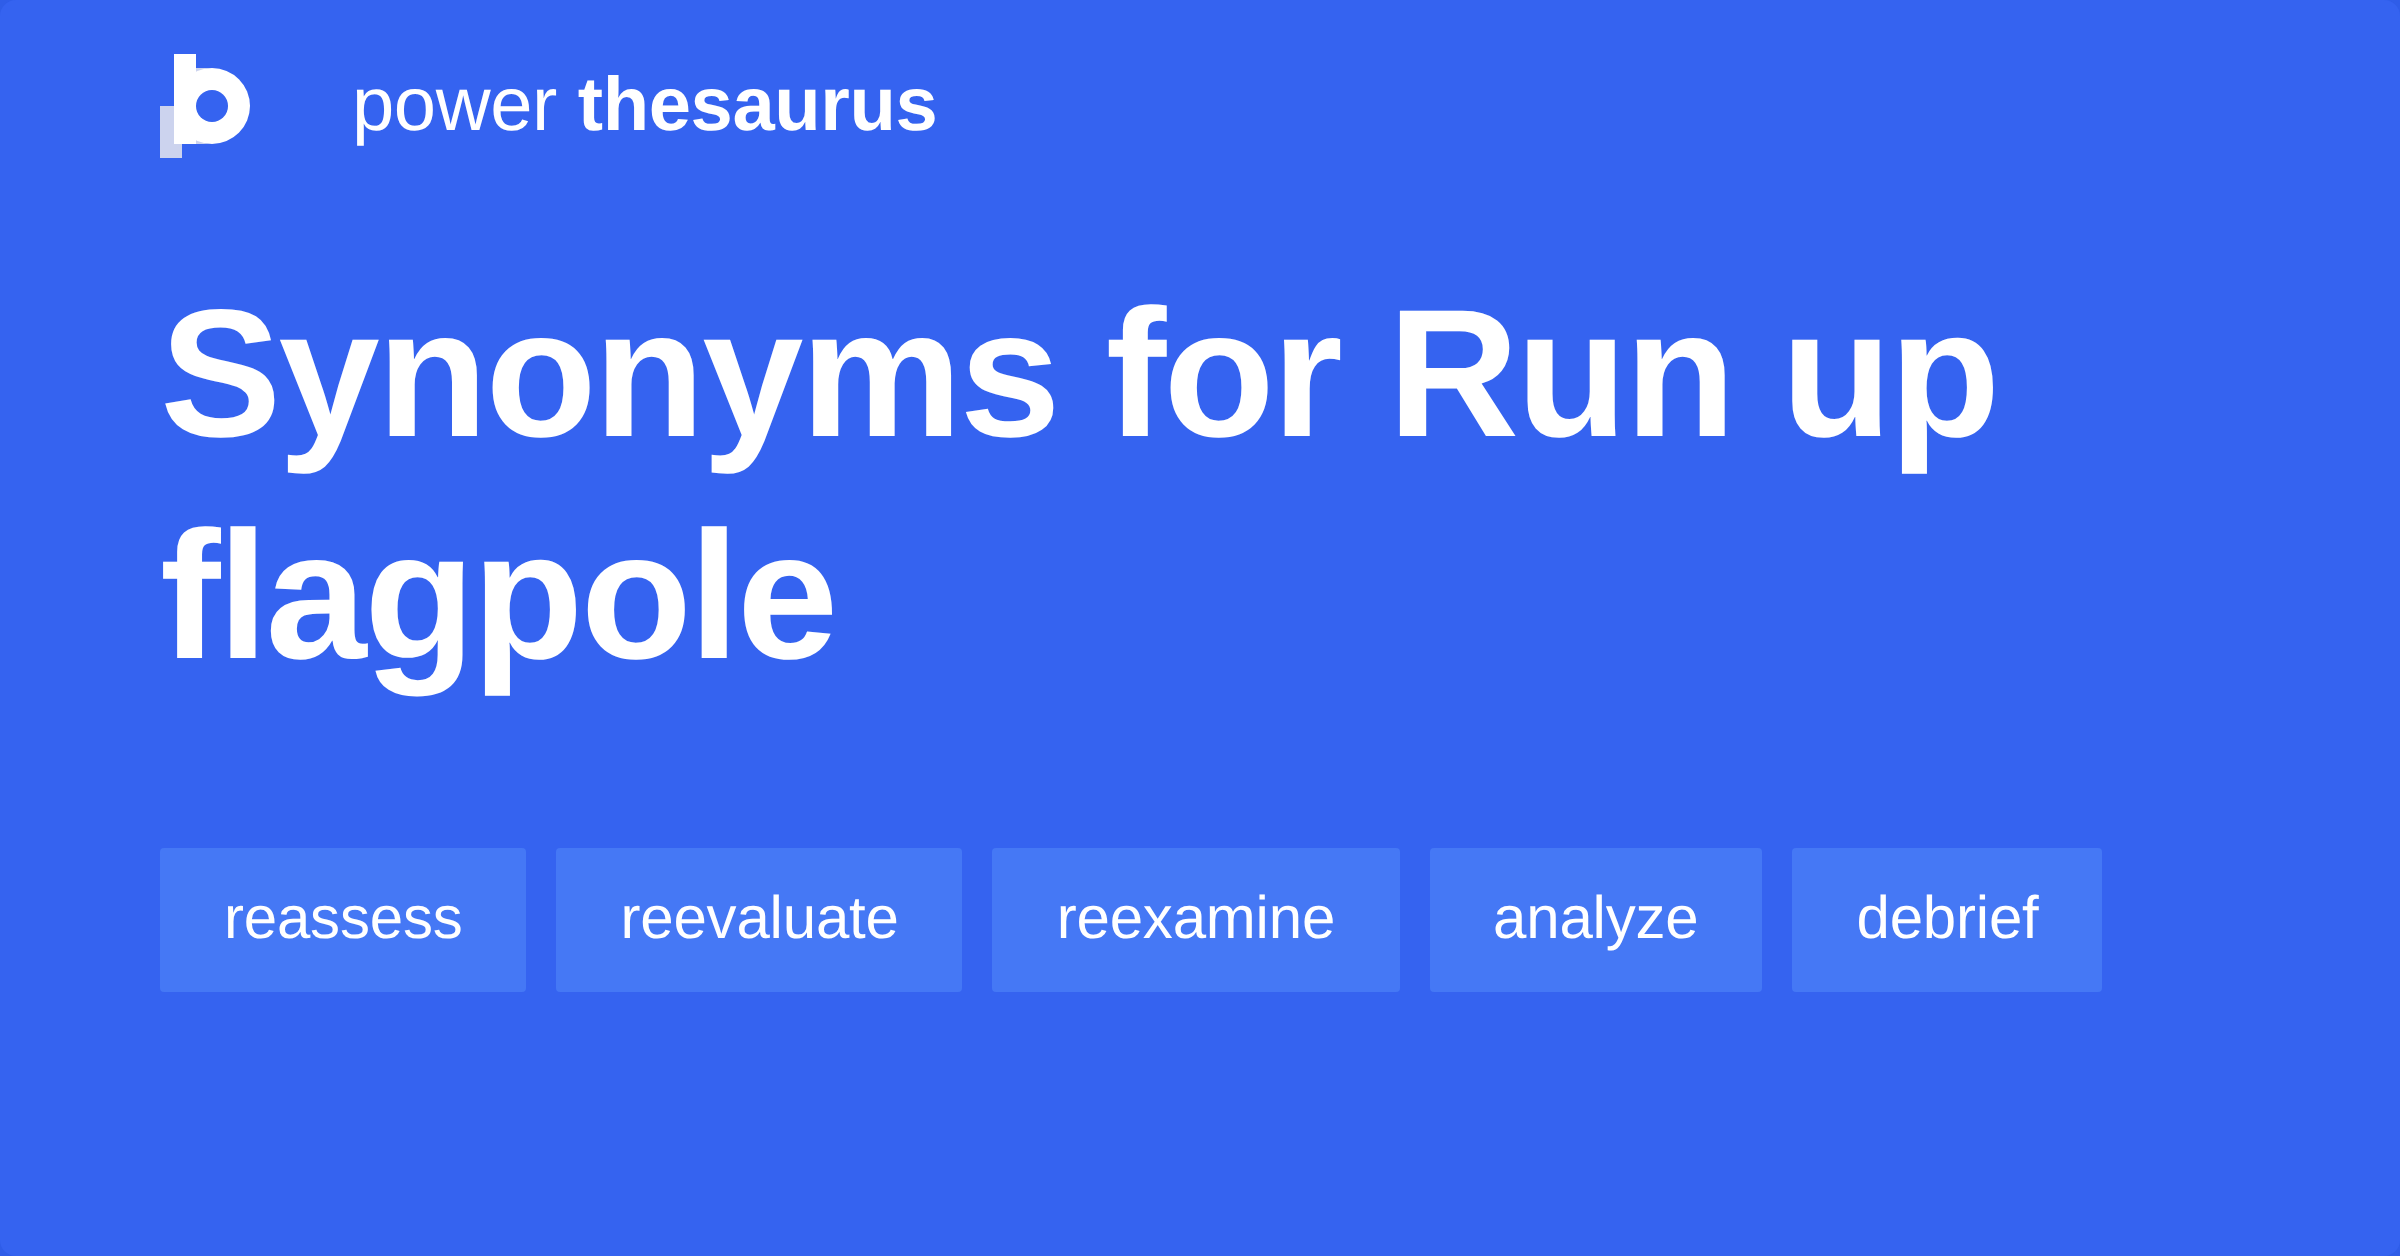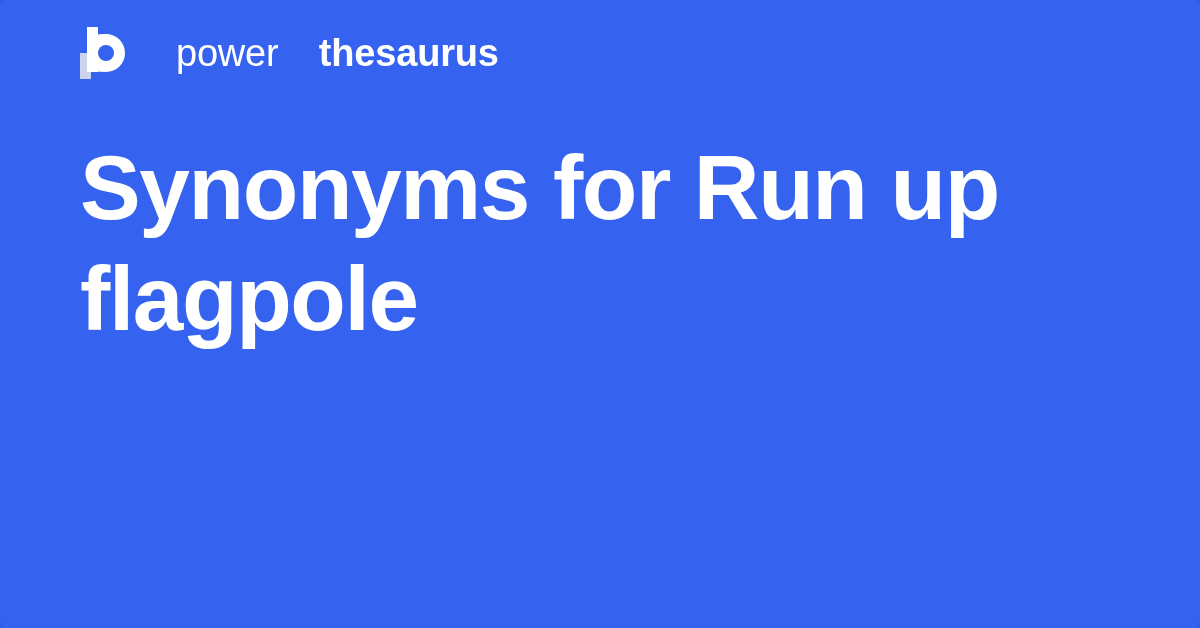--- a/index.html
+++ b/index.html
@@ -41,21 +41,21 @@
   }
 
   .brand-text {
     font-size: 38px;
     line-height: 1;
     color: #ffffff;
     letter-spacing: -0.2px;
     white-space: nowrap;
   }
   .brand-text .w1 { font-weight: 400; margin-left: 28px; }
-  .brand-text .w2 { font-weight: 700; margin-left: 30px; }
+  .brand-text .w2 { font-weight: 700; }
 
   
   .headline {
     position: absolute;
     left: 80px;
     top: 132px;
     width: 980px;
     margin: 0;
     font-size: 91px;
     font-weight: 700;
@@ -114,14 +114,21 @@
         <circle cx="26" cy="26" r="8" fill="#3563f0"></circle>
       </svg>
     </span>
     <span class="brand-text">
       <span class="w1">power </span><span class="w2">thesaurus</span>
     </span>
   </div>
 
   <h1 class="headline">Synonyms for Run up flagpole</h1>
 
+  <div class="chips">
+    <button class="chip">reassess</button>
+    <button class="chip">reevaluate</button>
+    <button class="chip">reexamine</button>
+    <button class="chip">analyze</button>
+    <button class="chip">debrief</button>
+  </div>
 
 </div>
 
 </body></html>

